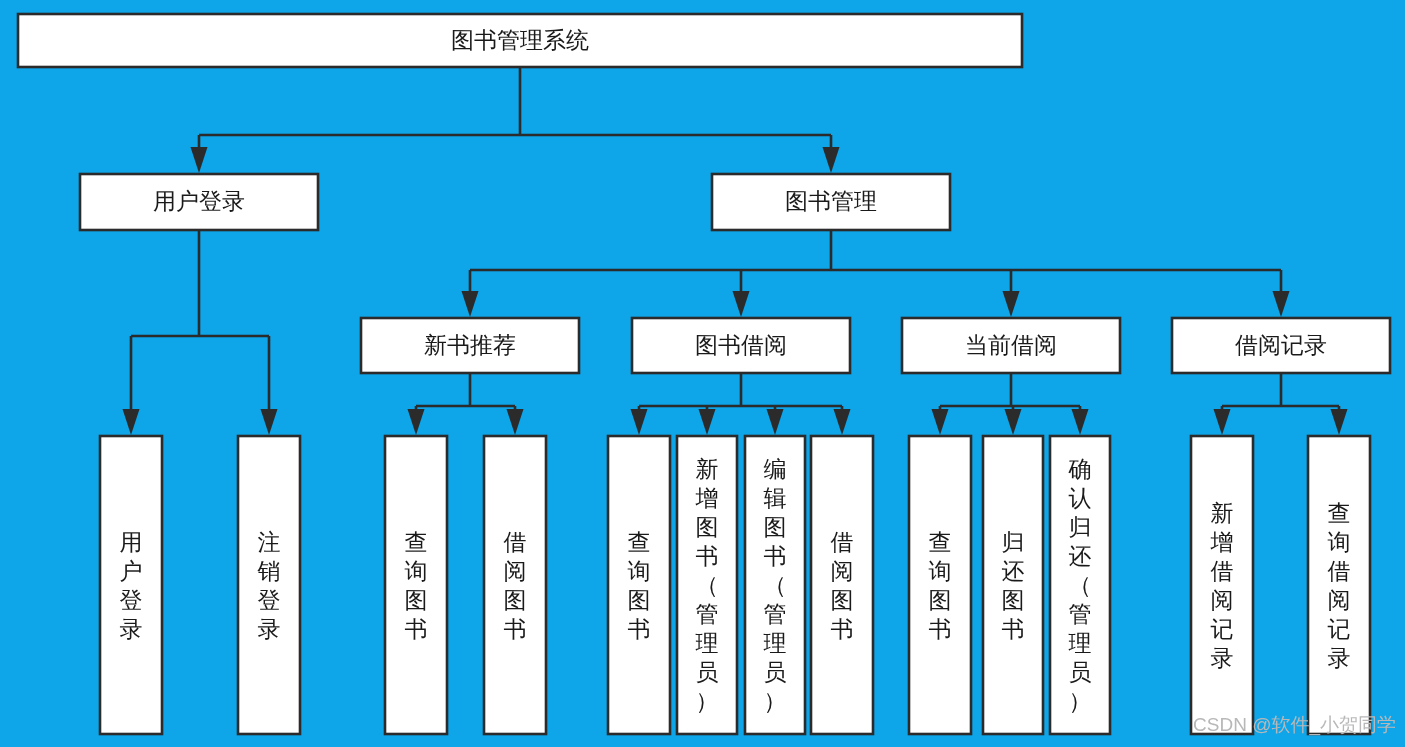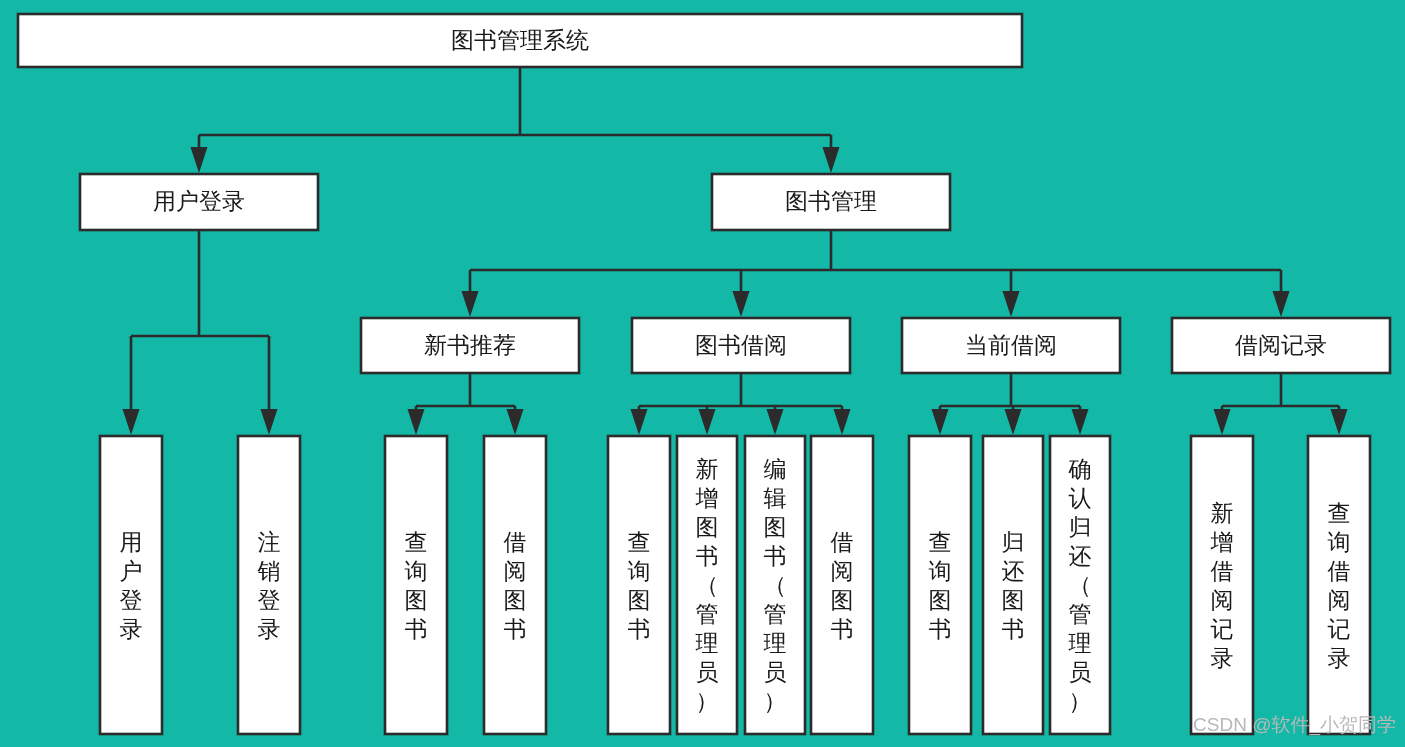--- a/index.html
+++ b/index.html
@@ -7,21 +7,21 @@
     padding: 0;
     background: #ffffff;
   }
   body {
     font-family: "Liberation Sans", "DejaVu Sans", sans-serif;
   }
   #diagram-root {
     position: relative;
     width: 1405px;
     height: 747px;
-    background: #14b8a6;
+    background: #0ea5e9;
     overflow: hidden;
   }
   svg.diagram-canvas {
     position: absolute;
     left: 0;
     top: 0;
     width: 1405px;
     height: 747px;
     display: block;
   }

